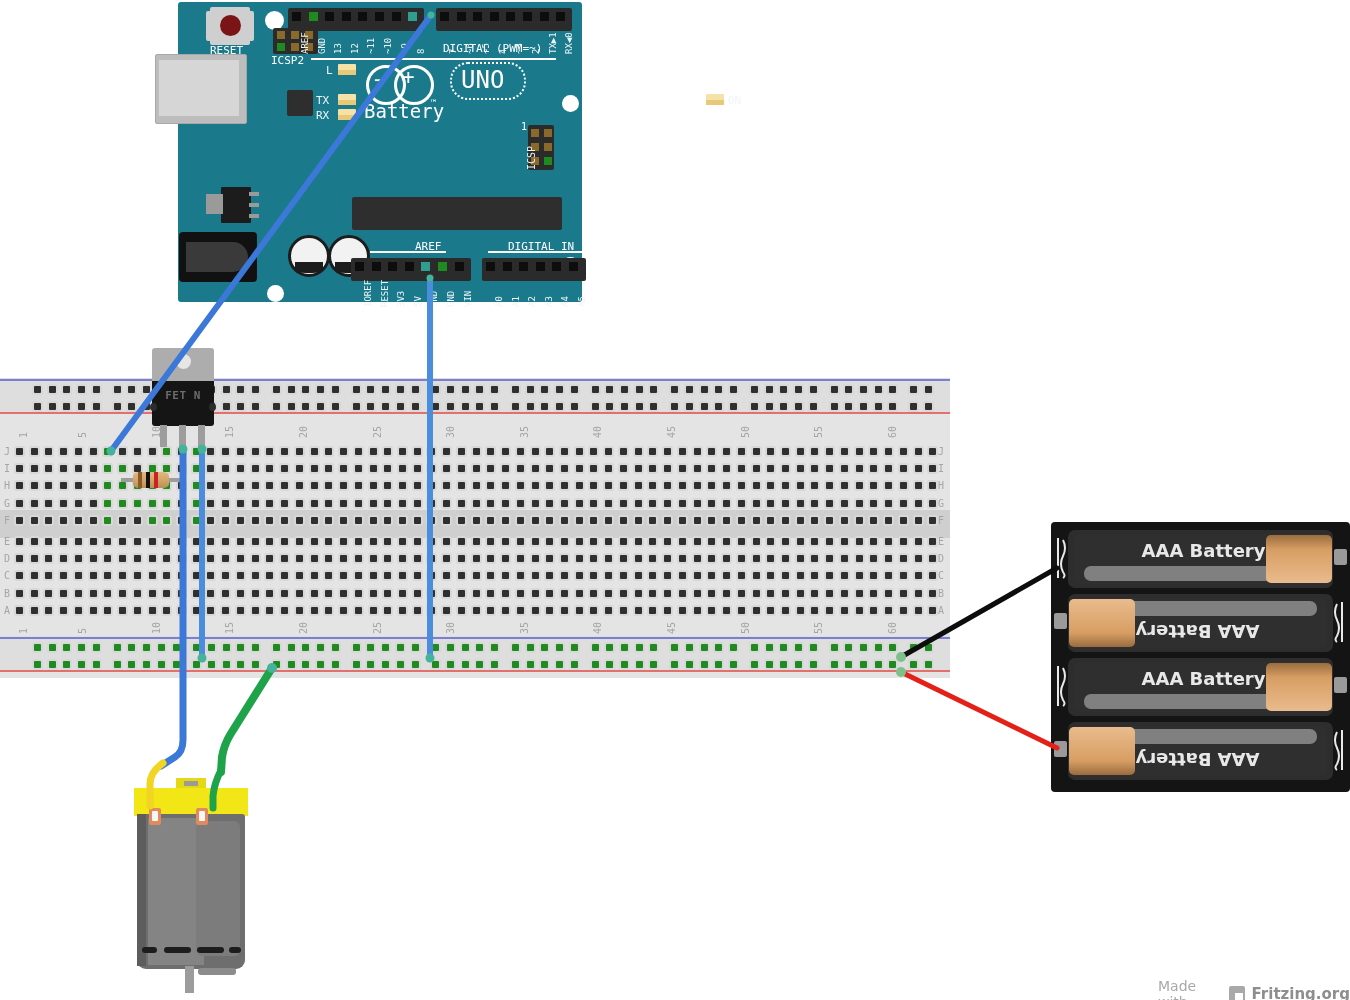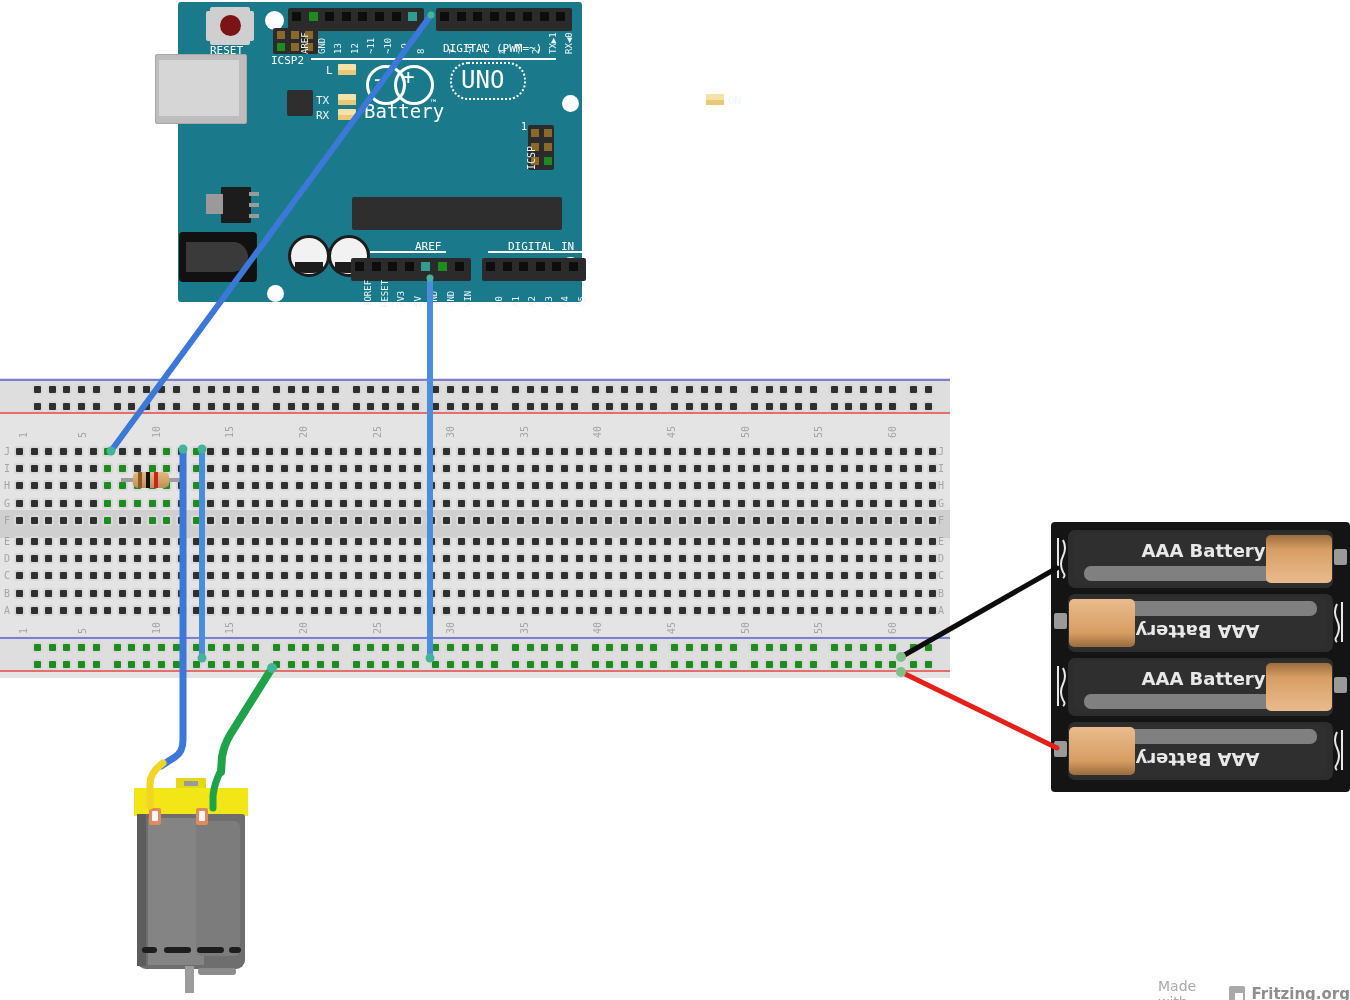--- a/index.html
+++ b/index.html
@@ -1199,20 +1199,31 @@
         <div class="pinlbl vert" style="left:332.6px;top:305px;">A1</div>
         <div class="pinlbl vert" style="left:349.2px;top:305px;">A2</div>
         <div class="pinlbl vert" style="left:365.8px;top:305px;">A3</div>
         <div class="pinlbl vert" style="left:382.4px;top:305px;">A4</div>
         <div class="pinlbl vert" style="left:399px;top:305px;">A5</div>
       </div>
     <div class="whiteline" style="left:310px;top:249px;width:98px;"></div>
     <div class="boardtxt" style="left:330px;top:238px;font-size:11px;">DIGITAL IN</div>
   </div>
 
+  <div class="abs" id="fet">
+    <div class="fet-tab"></div>
+    <div class="fet-hole"></div>
+    <div class="fet-body"></div>
+    <div class="fet-dimple" style="left:-2px;"></div>
+    <div class="fet-dimple" style="left:57px;"></div>
+    <div class="fet-txt">FET N</div>
+    <div class="fet-leg" style="left:8px;"></div>
+    <div class="fet-leg" style="left:27px;"></div>
+    <div class="fet-leg" style="left:46px;"></div>
+  </div>
 
   <div class="abs" id="res">
     <div class="res-lead" style="left:0;width:16px;"></div>
     <div class="res-lead" style="left:44px;width:16px;"></div>
     <div class="res-body">
       <div class="band" style="left:5px;width:4px;background:#8a5a2b;"></div>
       <div class="band" style="left:13px;width:4px;background:#111111;"></div>
       <div class="band" style="left:21px;width:4px;background:#cc2222;"></div>
     </div>
   </div>

